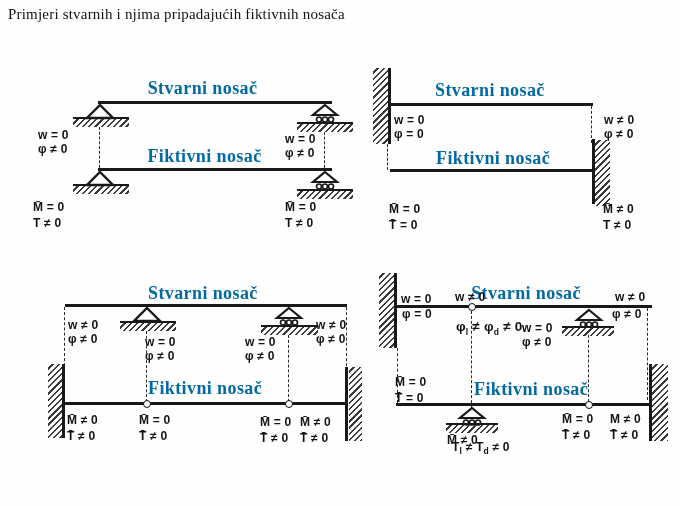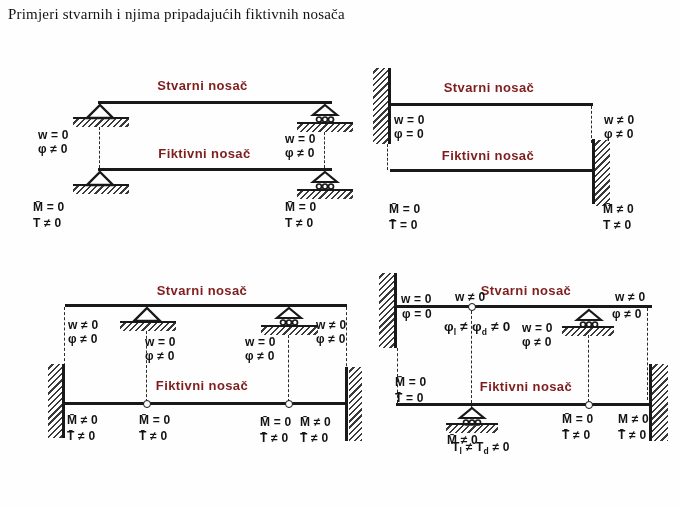--- a/index.html
+++ b/index.html
@@ -7,24 +7,24 @@
         font-family:"Liberation Sans",sans-serif;}
   .abs{position:absolute;}
   #title{left:8px;top:6px;font:15px "Liberation Serif",serif;color:#121212;letter-spacing:.2px;}
   .panel{position:absolute;}
   .beam{height:3px;background:#191919;}
   .dashv{width:0;border-left:1.7px dashed #2b2b2b;}
   .wline{width:3px;background:#191919;}
   .whatch{background:repeating-linear-gradient(135deg,rgba(0,0,0,0) 0 2.8px,#3a3a3a 2.8px 4.4px);}
   .ground{border-top:2.6px solid #191919;height:8px;box-sizing:content-box;
           background:repeating-linear-gradient(135deg,rgba(0,0,0,0) 0 2.8px,#3a3a3a 2.8px 4.4px);}
-  .dtitle{font-weight:bold;font-size:13px;color:#7f1d1d;letter-spacing:.4px;text-align:center;white-space:nowrap;}
+  .dtitle{font-weight:bold;font-size:18px;color:#0369a1;letter-spacing:.4px;text-align:center;white-space:nowrap;font-family:Liberation Serif, serif;}
   .cond{font-weight:bold;font-size:12px;line-height:13.5px;color:#131313;white-space:nowrap;letter-spacing:.2px;}
   .mt{line-height:16px;}
-  .big{font-size:13.5px;}
+  .big{font-size:13.5px;margin-left:12px;}
   sub{font-size:8.5px;line-height:0;}
   .hinge{width:8px;height:8px;border:1.7px solid #111;border-radius:50%;background:#fff;box-sizing:border-box;}
 </style>
 </head>
 <body>
 
 <div id="page">
 
   <div id="title" class="abs">Primjeri stvarnih i njima pripadajućih fiktivnih nosača</div>
 
@@ -251,21 +251,21 @@
       </div>
     <div class="cond abs" style="left:82px;top:171px">
       <div><span>T</span><sub>l</sub><span> ≠ </span><span>T</span><sub>d</sub><span> ≠ 0</span></div>
       </div>
 
     <div class="hinge abs" style="left:215px;top:130.5px"></div>
     <div class="cond mt abs" style="left:192px;top:141px">
       <div>M̄ = 0</div>
       <div>T̄ ≠ 0</div>
     </div>
-    <div class="cond mt abs" style="left:248px;top:141px">
+    <div class="cond mt abs" style="left:240px;top:141px">
       <div>M ≠ 0</div>
       <div>T̄ ≠ 0</div>
     </div>
 
     <div class="wline abs" style="left:279px;top:94px;height:77px"></div>
     <div class="whatch abs" style="left:282px;top:94px;width:16px;height:77px"></div>
   </div>
 
 </div>
 

